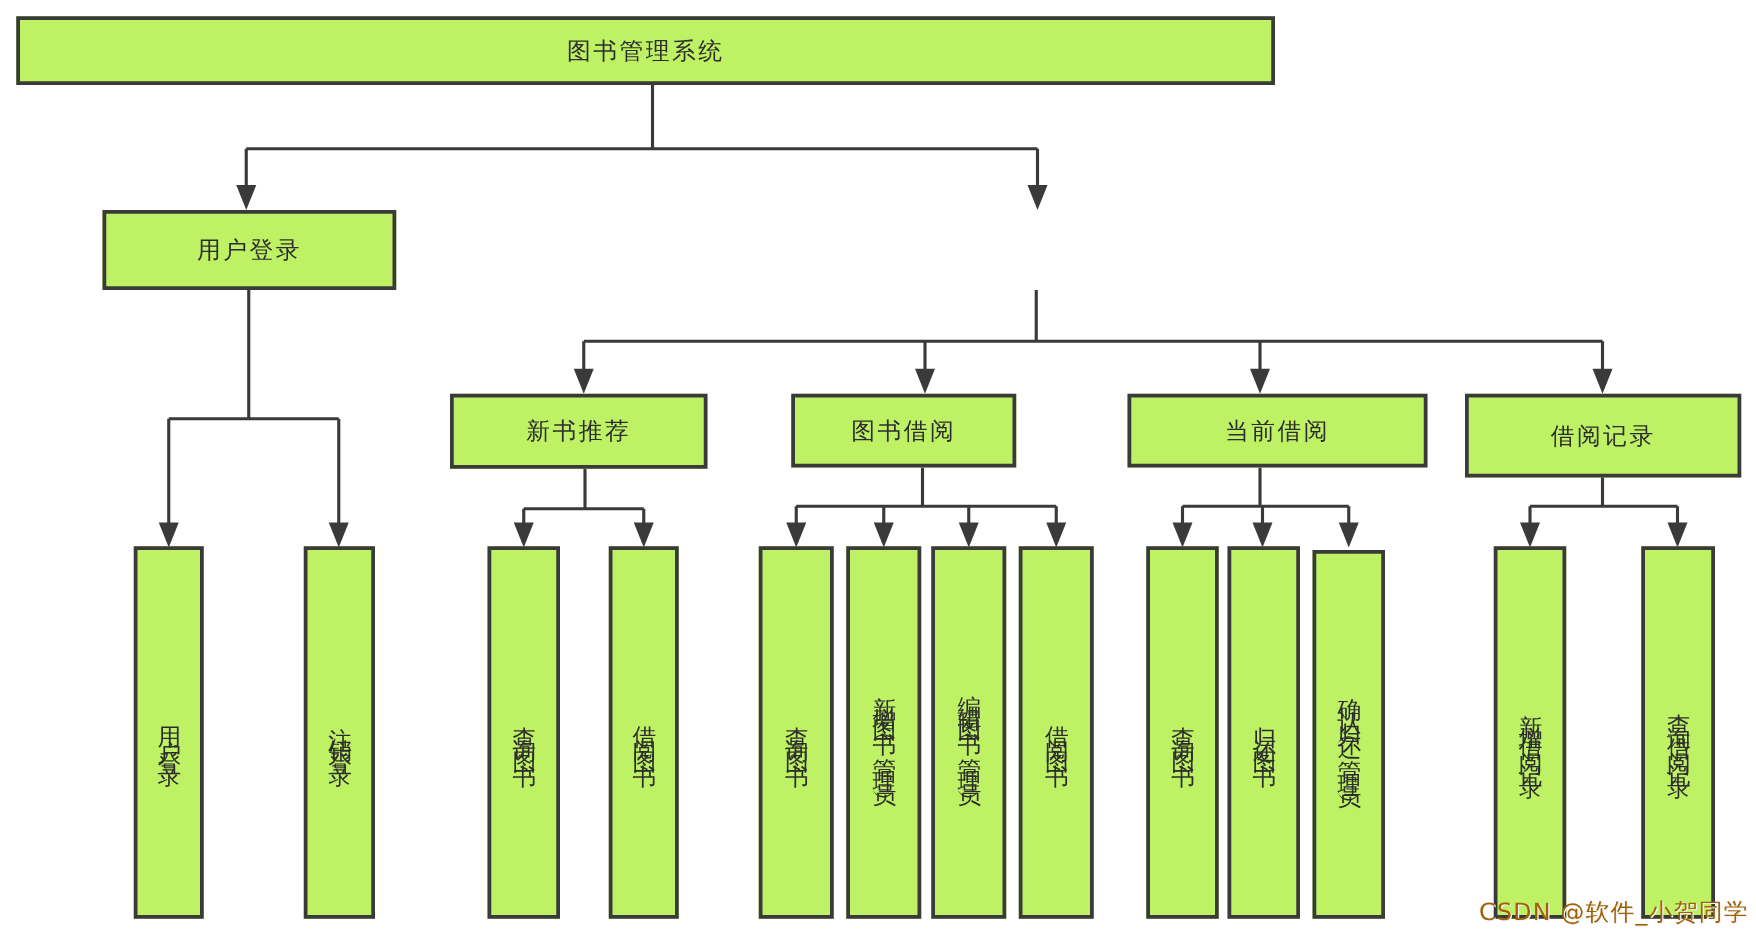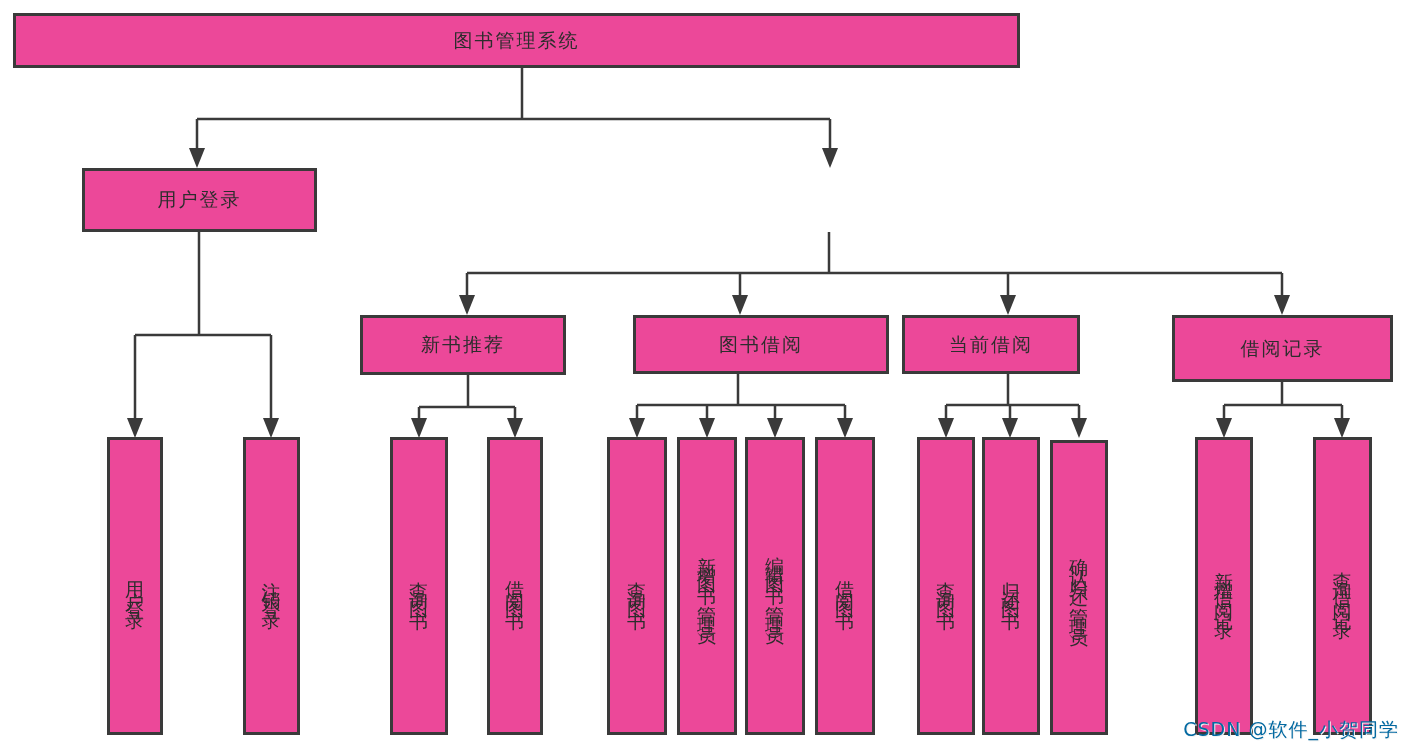--- a/index.html
+++ b/index.html
@@ -2,32 +2,32 @@
 <html><head>
 <meta charset="utf-8">
 <style>
   html,body { margin:0; padding:0; background:#ffffff; }
   .canvas {
     position:relative; width:1405px; height:747px; background:#ffffff;
     font-family:"DejaVu Sans","Liberation Sans",sans-serif; overflow:hidden;
   }
   .wires { position:absolute; left:0; top:0; width:1405px; height:747px; }
   .node {
-    position:absolute; box-sizing:border-box; background:#ec4899;
+    position:absolute; box-sizing:border-box; background:#bef264;
     border:3px solid #3a3a3a; display:flex; align-items:center; justify-content:center;
     color:#2d2d2d;
   }
   .h-node span { font-size:19px; letter-spacing:2px; white-space:nowrap; }
   .v-node span {
     writing-mode:vertical-rl; text-orientation:mixed;
     font-size:19px; letter-spacing:10px; line-height:1;
   }
   .watermark {
     position:absolute; right:6px; bottom:4px;
-    font-size:19px; color:#0369a1; letter-spacing:1px; white-space:nowrap;
+    font-size:19px; color:#a16207; letter-spacing:1px; white-space:nowrap;
     text-shadow:1px 1px 0 #f2f2f2;
   }
 </style>
 </head>
 <body>
 
 <div class="canvas">
 
   <svg class="wires" viewBox="0 0 1405 747" xmlns="http://www.w3.org/2000/svg">
     <g stroke="#3a3a3a" stroke-width="2.5" fill="none">
@@ -80,24 +80,24 @@
     <span>图书管理系统</span>
   </div>
 
   <div class="node h-node" style="left:82px;top:168px;width:235px;height:64px">
     <span>用户登录</span>
   </div>
 
   <div class="node h-node" style="left:360px;top:315px;width:206px;height:60px">
     <span>新书推荐</span>
   </div>
-  <div class="node h-node" style="left:633px;top:315px;width:256px;height:59px">
+  <div class="node h-node" style="left:633px;top:315px;width:180px;height:59px">
     <span>图书借阅</span>
   </div>
-  <div class="node h-node" style="left:902px;top:315px;width:178px;height:59px">
+  <div class="node h-node" style="left:902px;top:315px;width:240px;height:59px">
     <span>当前借阅</span>
   </div>
   <div class="node h-node" style="left:1172px;top:315px;width:221px;height:67px">
     <span>借阅记录</span>
   </div>
 
   <div class="node v-node" style="left:107px;top:437px;width:56px;height:298px">
     <span>用户登录</span>
   </div>
   <div class="node v-node" style="left:243px;top:437px;width:57px;height:298px">

